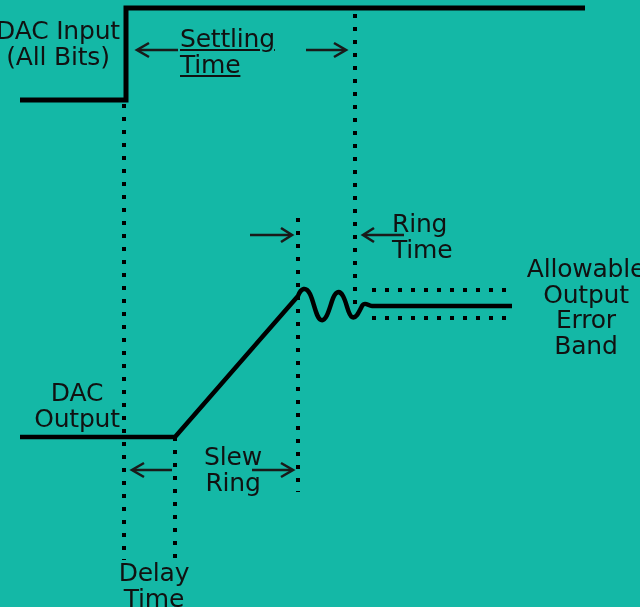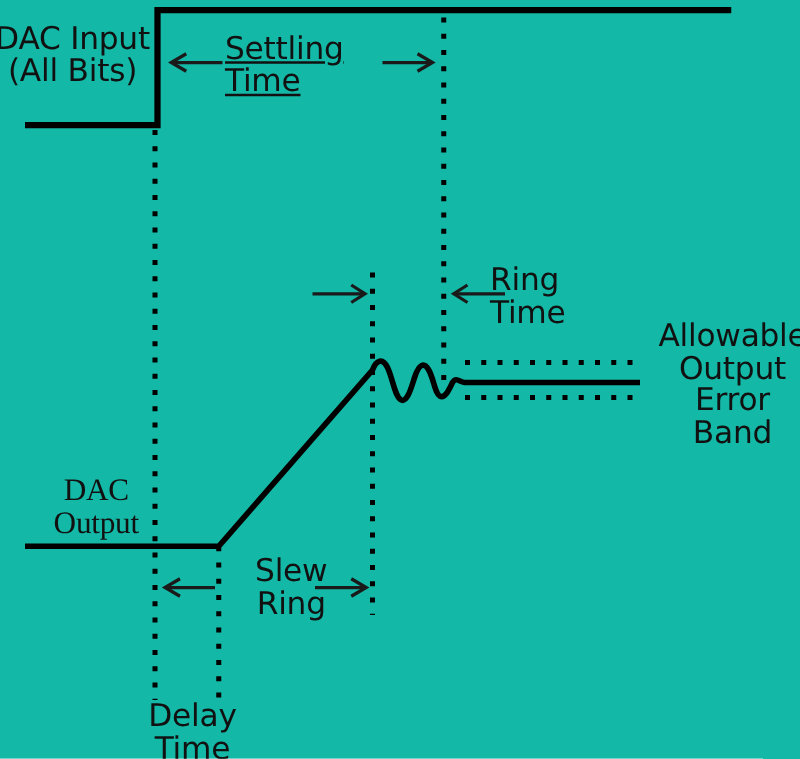--- a/index.html
+++ b/index.html
@@ -75,21 +75,21 @@
     font-size: 25px;
     line-height: 1.02;
     white-space: pre;
     letter-spacing: -0.2px;
   }
 
   #label-dac-input      { left: -6px;  top: 18px;  width: 128px; text-align: center; }
   #label-settling-time  { left: 180px; top: 26px;  width: 136px; text-align: left; text-decoration: underline; }
   #label-ring-time      { left: 392px; top: 211px; width: 120px; text-align: left; }
   #label-error-band     { left: 524px; top: 256px; width: 124px; text-align: center; }
-  #label-dac-output     { left: 18px;  top: 380px; width: 118px; text-align: center; font-family: Liberation Serif, serif; }
+  #label-dac-output     { left: 18px;  top: 380px; width: 118px; text-align: center; }
   #label-slew-time      { left: 177px; top: 444px; width: 112px; text-align: center; }
   #label-delay-time     { left: 96px;  top: 560px; width: 116px; text-align: center; }
 </style>
 </head>
 <body>
 
 <div id="diagram-root">
 
   <svg id="waveform-svg" viewBox="0 0 640 607">
 

